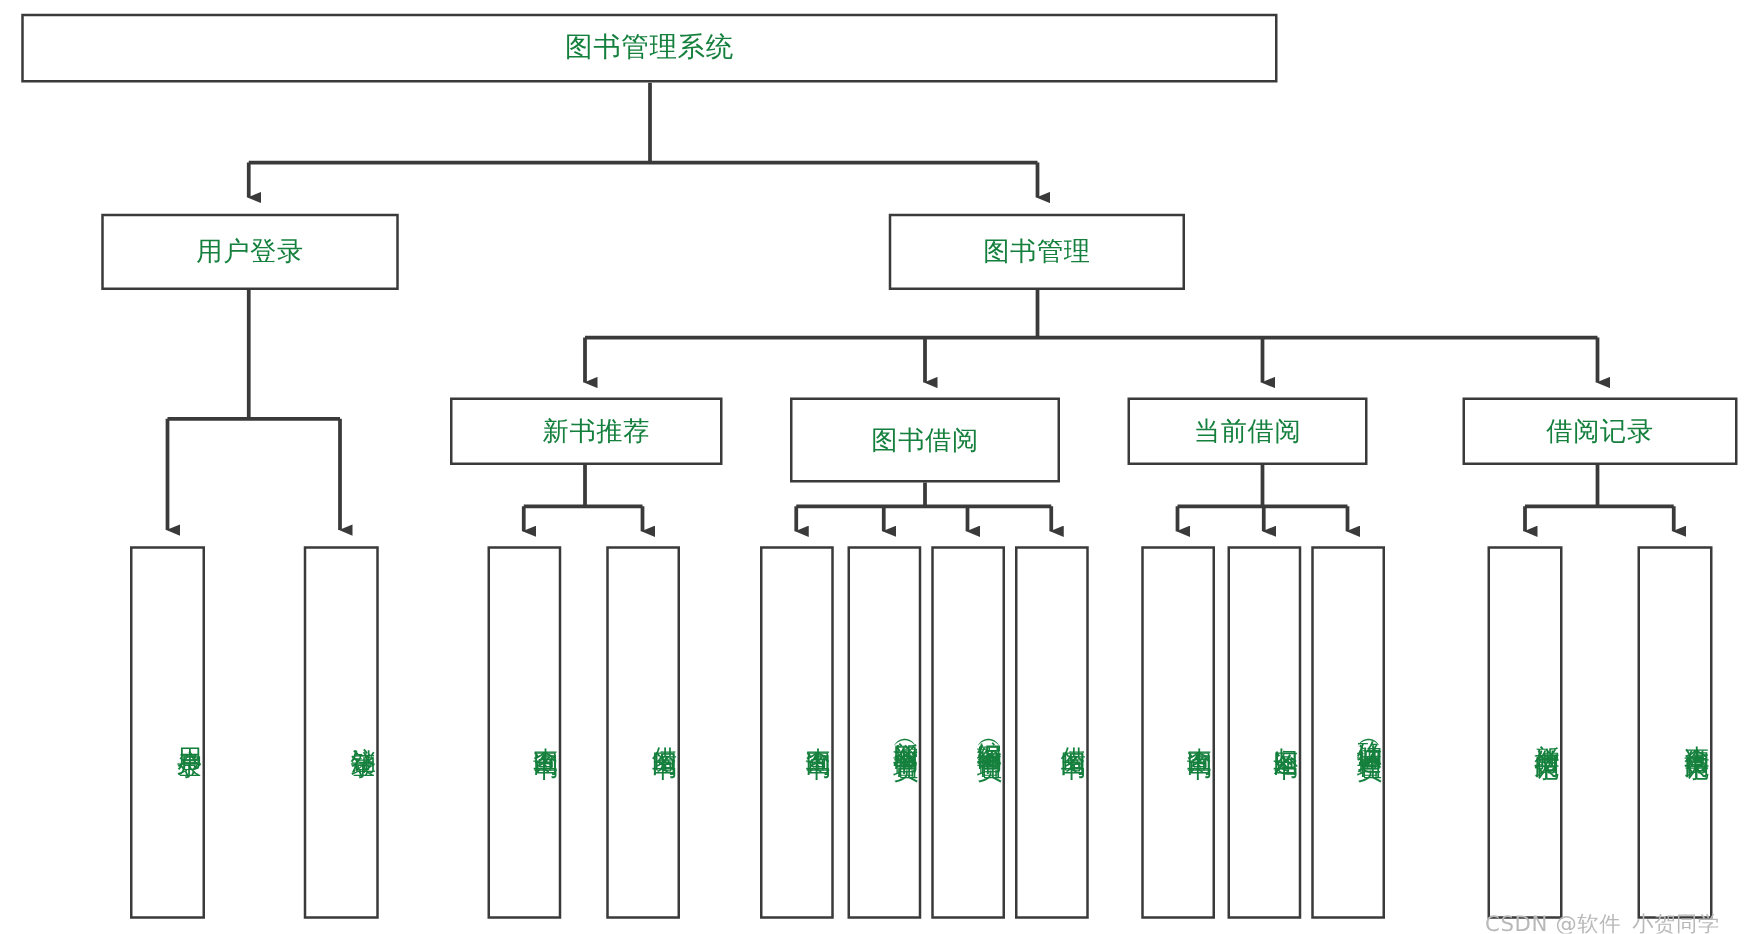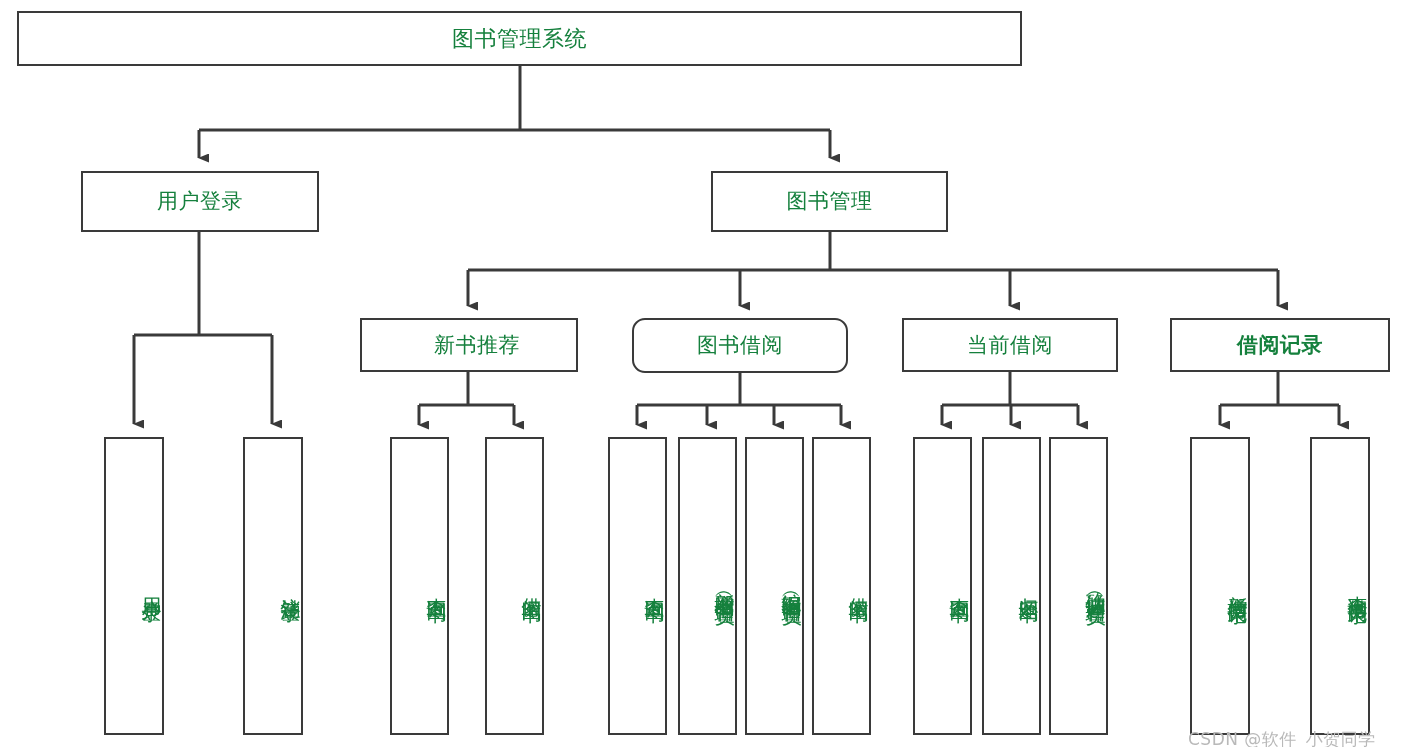--- a/index.html
+++ b/index.html
@@ -133,27 +133,27 @@
   <div class="node horiz" style="left:81px; top:171px; width:238px; height:61px;">
     <span class="lbl">用户登录</span>
   </div>
   <div class="node horiz" style="left:711px; top:171px; width:237px; height:61px;justify-content:center;">
     <span class="lbl">图书管理</span>
   </div>
 
   <div class="node horiz" style="left:360px; top:318px; width:218px; height:54px;padding-left:16px;">
     <span class="lbl">新书推荐</span>
   </div>
-  <div class="node horiz" style="left:632px; top:318px; width:216px; height:55px;border-radius:13px;">
+  <div class="node horiz" style="left:632px; top:318px; width:216px; height:68px;">
     <span class="lbl">图书借阅</span>
   </div>
-  <div class="node horiz" style="left:902px; top:318px; width:216px; height:54px;">
+  <div class="node horiz" style="left:902px; top:318px; width:192px; height:54px;">
     <span class="lbl">当前借阅</span>
   </div>
-  <div class="node horiz" style="left:1170px; top:318px; width:220px; height:54px;font-weight:bold;">
+  <div class="node horiz" style="left:1170px; top:318px; width:220px; height:54px;">
     <span class="lbl">借阅记录</span>
   </div>
 
   <div class="node vert" style="left:104px; top:437px; width:60px; height:298px;">
     <span class="lbl">用户登录</span>
   </div>
   <div class="node vert" style="left:243px; top:437px; width:60px; height:298px;">
     <span class="lbl">注销登录</span>
   </div>
 

